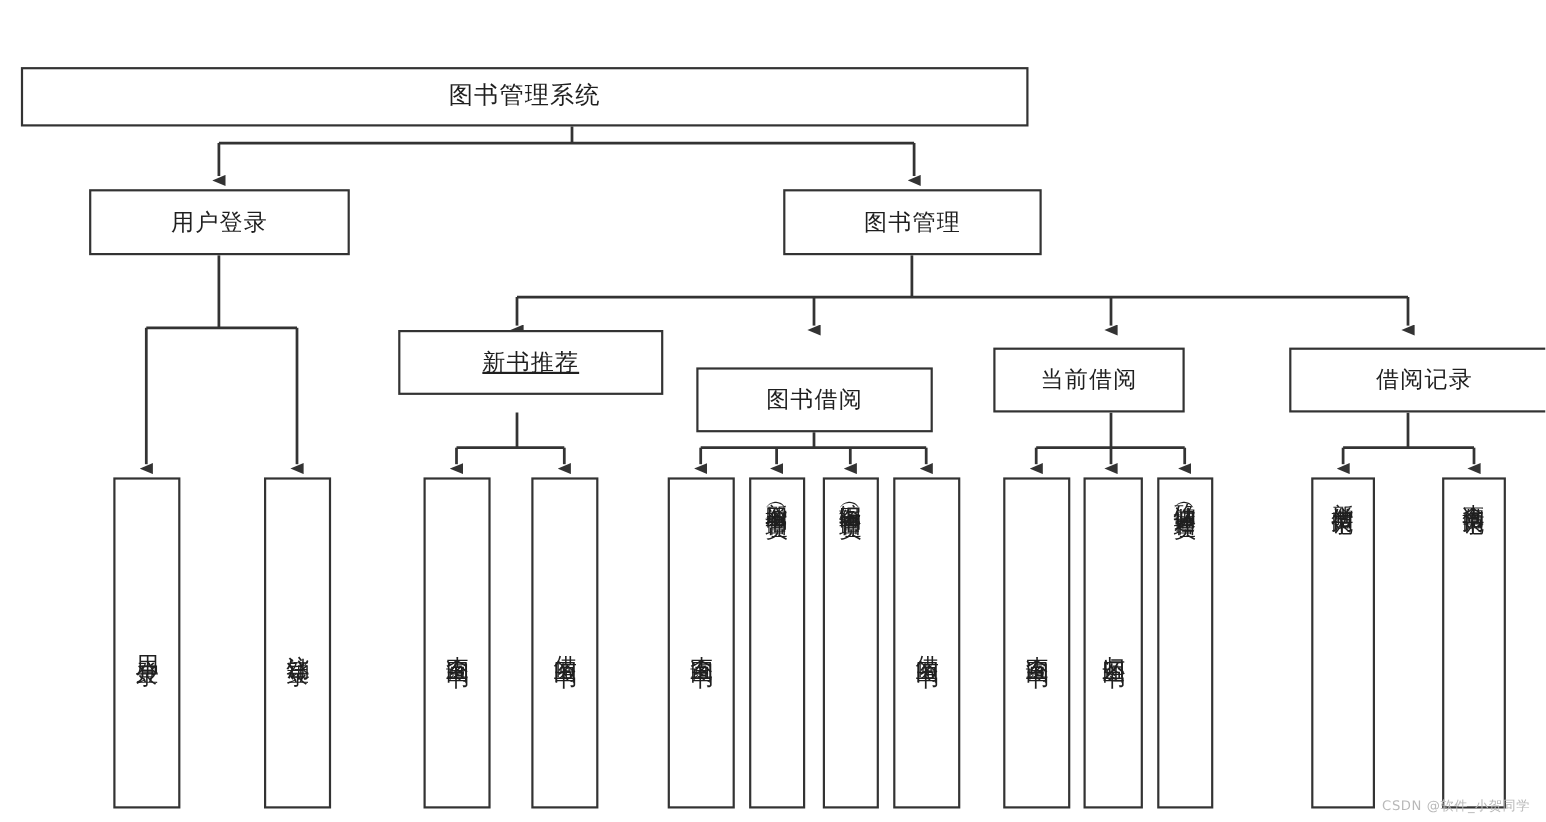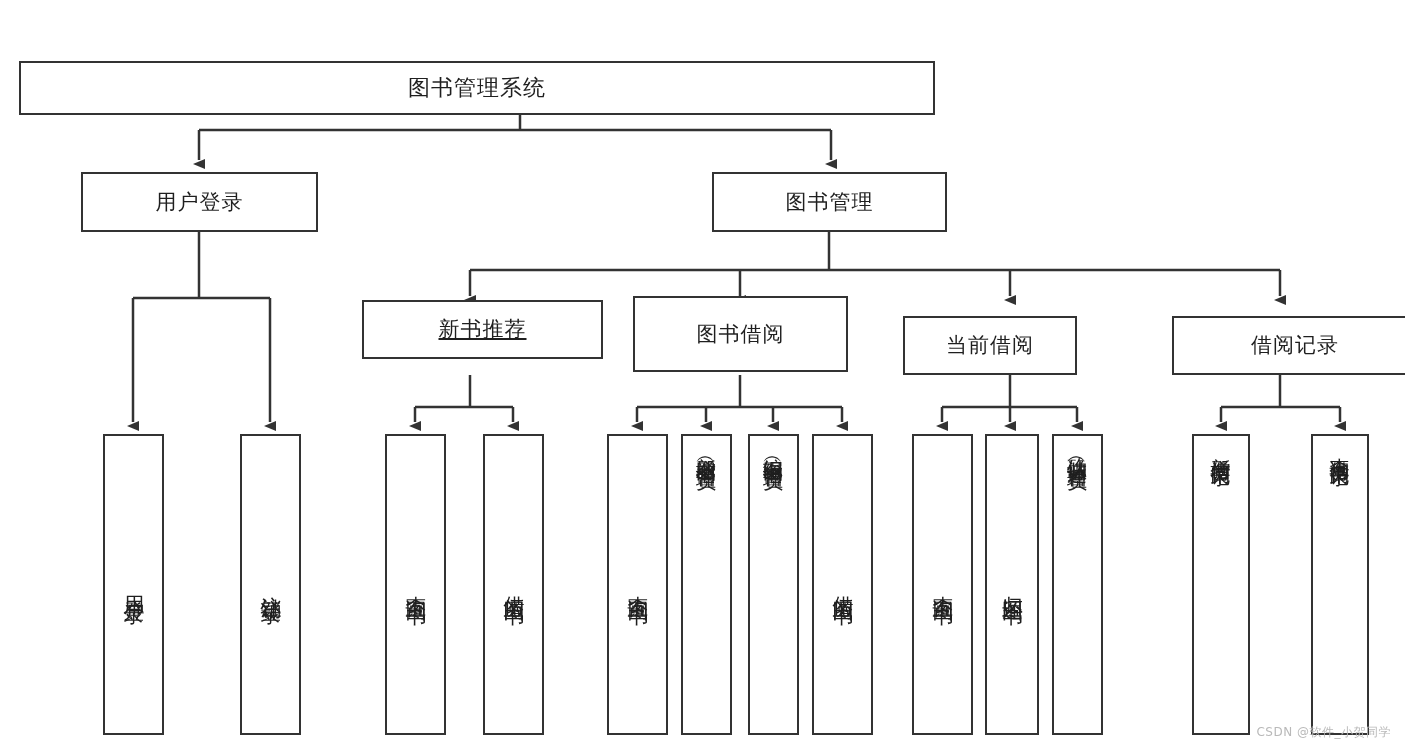--- a/index.html
+++ b/index.html
@@ -141,21 +141,21 @@
   </div>
 
   <div class="node horiz" style="left:712px;top:172px;width:235px;height:60px;">
     <span class="label">图书管理</span>
   </div>
 
   <div class="node horiz" style="left:362px;top:300px;width:241px;height:59px;text-decoration:underline;">
     <span class="label">新书推荐</span>
   </div>
 
-  <div class="node horiz" style="left:633px;top:296px;width:215px;height:76px;">
+  <div class="node horiz" style="left:633px;top:334px;width:215px;height:59px;">
     <span class="label">图书借阅</span>
   </div>
 
   <div class="node horiz" style="left:903px;top:316px;width:174px;height:59px;">
     <span class="label">当前借阅</span>
   </div>
 
   <div class="node horiz" style="left:1172px;top:316px;width:246px;height:59px;">
     <span class="label">借阅记录</span>
   </div>

